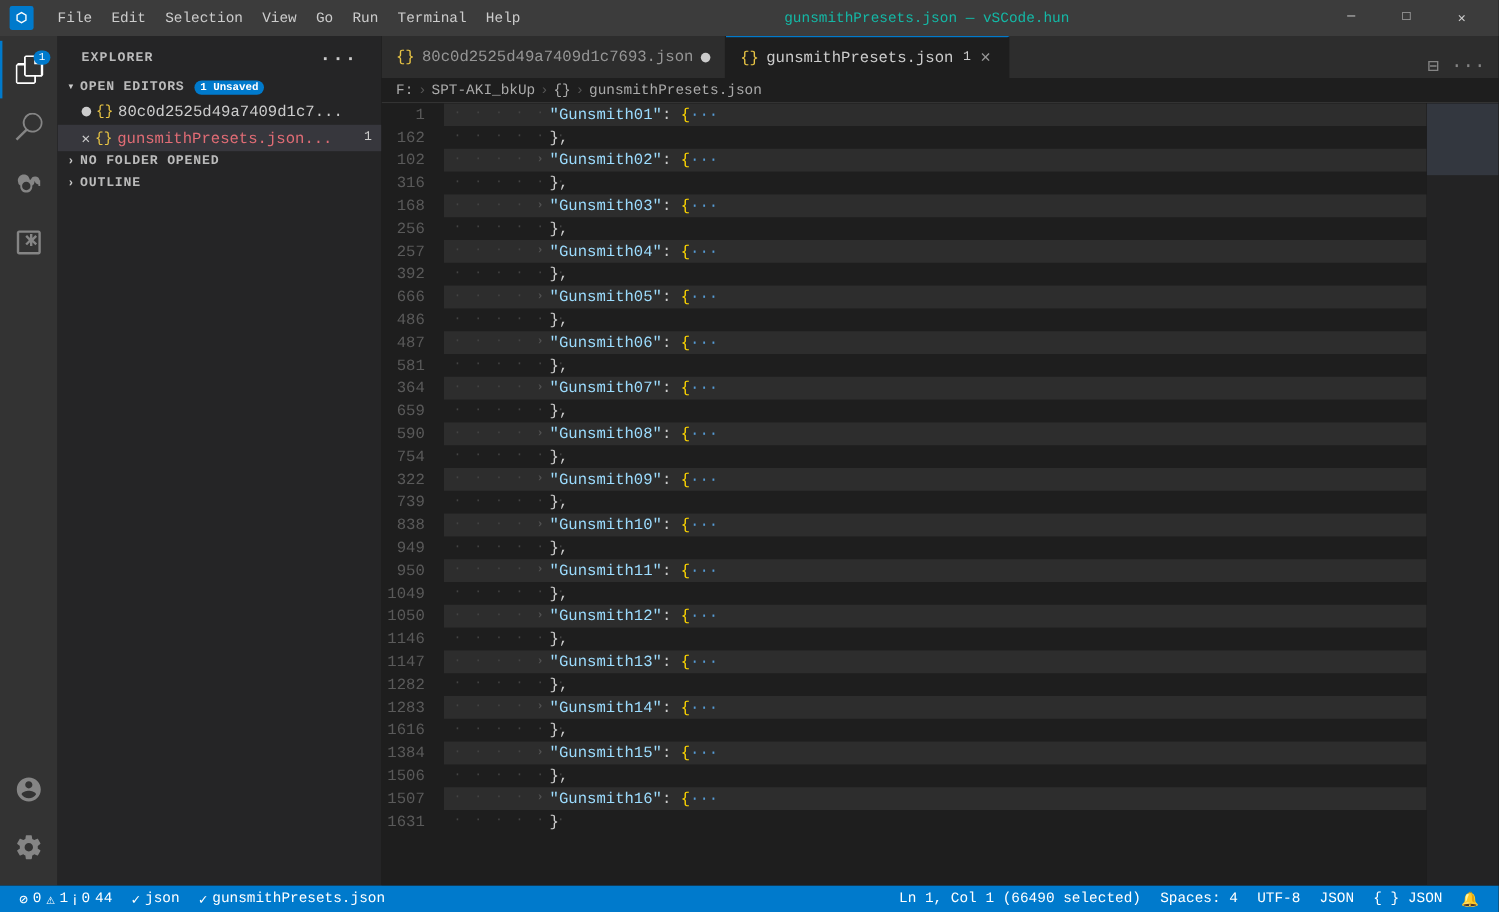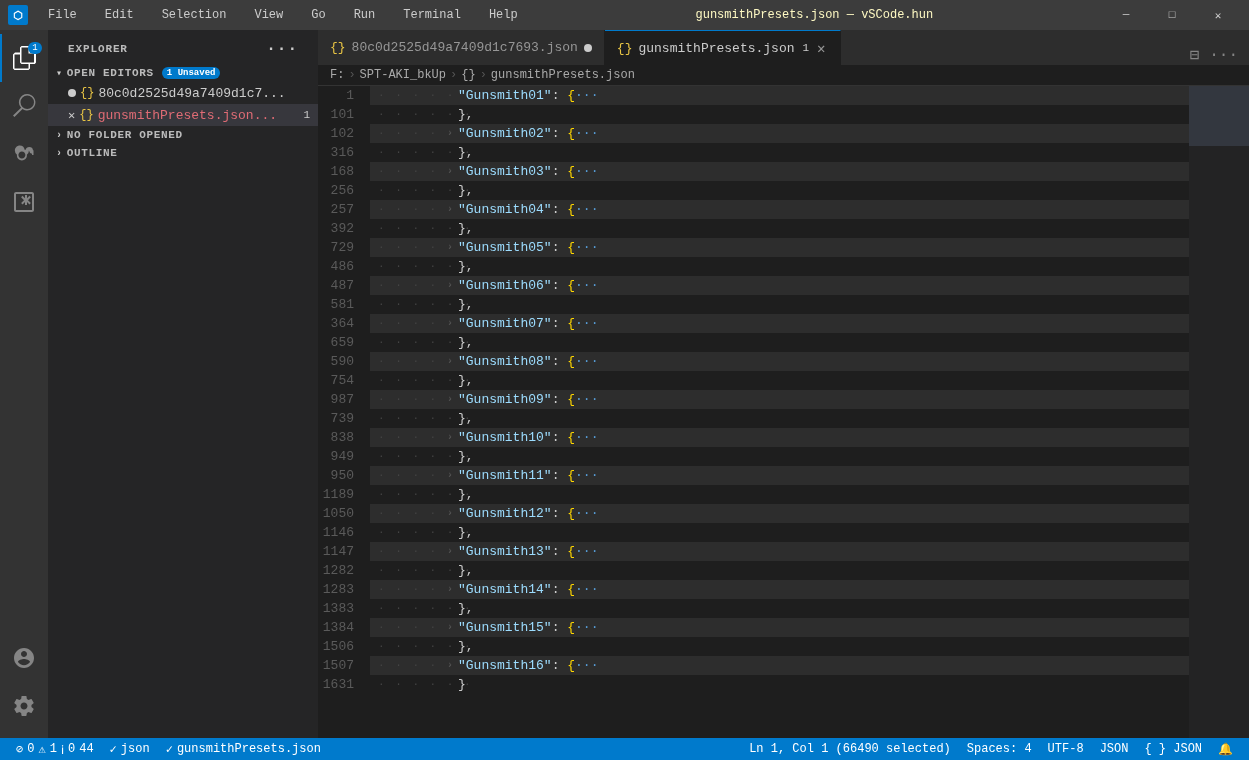--- a/index.html
+++ b/index.html
@@ -32,33 +32,33 @@
       border-radius: 2px;
       display: flex;
       align-items: center;
       justify-content: center;
       color: white;
       font-size: 11px;
       font-weight: bold;
     }
     #titlebar .menu-items {
       display: flex;
-      gap: 12px;
+      gap: 0px;
     }
     #titlebar .menu-item {
       padding: 2px 8px;
       font-size: 12px;
       color: #cccccc;
       cursor: pointer;
     }
     #titlebar .title-center {
       flex: 1;
       text-align: center;
       font-size: 12px;
-      color: #fef9c3;
+      color: #14b8a6;
       overflow: hidden;
       text-overflow: ellipsis;
       white-space: nowrap;
     }
     #titlebar .window-controls {
       display: flex;
       gap: 0;
     }
     #titlebar .win-btn {
       width: 46px;
@@ -558,47 +558,47 @@
       <span>{}</span>
       <span class="breadcrumb-sep">›</span>
       <span>gunsmithPresets.json</span>
     </div>
 
     <div id="code-area">
       <div id="code-container" style="display:flex;flex:1;overflow:hidden;">
 
         <div class="line-num-col" id="line-numbers">
         <div class="line-num">1</div>
-            <div class="line-num">101</div>
+            <div class="line-num">162</div>
             <div class="line-num">102</div>
             <div class="line-num">316</div>
             <div class="line-num">168</div>
             <div class="line-num">256</div>
             <div class="line-num">257</div>
             <div class="line-num">392</div>
-            <div class="line-num">729</div>
+            <div class="line-num">666</div>
             <div class="line-num">486</div>
             <div class="line-num">487</div>
             <div class="line-num">581</div>
             <div class="line-num">364</div>
             <div class="line-num">659</div>
             <div class="line-num">590</div>
             <div class="line-num">754</div>
-            <div class="line-num">987</div>
+            <div class="line-num">322</div>
             <div class="line-num">739</div>
             <div class="line-num">838</div>
             <div class="line-num">949</div>
             <div class="line-num">950</div>
-            <div class="line-num">1189</div>
+            <div class="line-num">1049</div>
             <div class="line-num">1050</div>
             <div class="line-num">1146</div>
             <div class="line-num">1147</div>
             <div class="line-num">1282</div>
             <div class="line-num">1283</div>
-            <div class="line-num">1383</div>
+            <div class="line-num">1616</div>
             <div class="line-num">1384</div>
             <div class="line-num">1506</div>
             <div class="line-num">1507</div>
             <div class="line-num">1631</div>
           </div>
 
         <div id="code-content">
         <div class="code-line highlighted">
               <span style="color: rgb(68, 68, 68); font-size: 11px; letter-spacing: 2px; margin-right: 4px; width: 60px; display: inline-block;">· · · · · ·</span>
               <span class="fold-arrow"></span>

